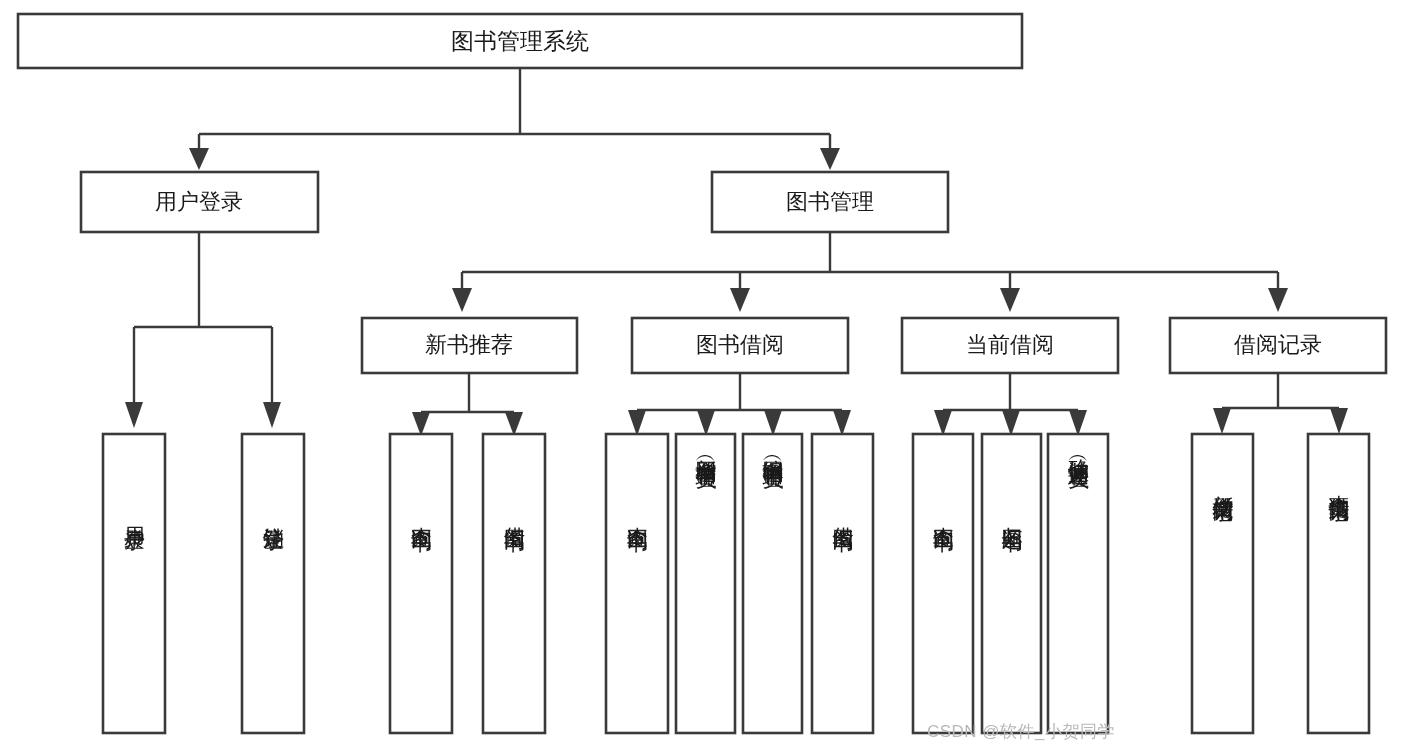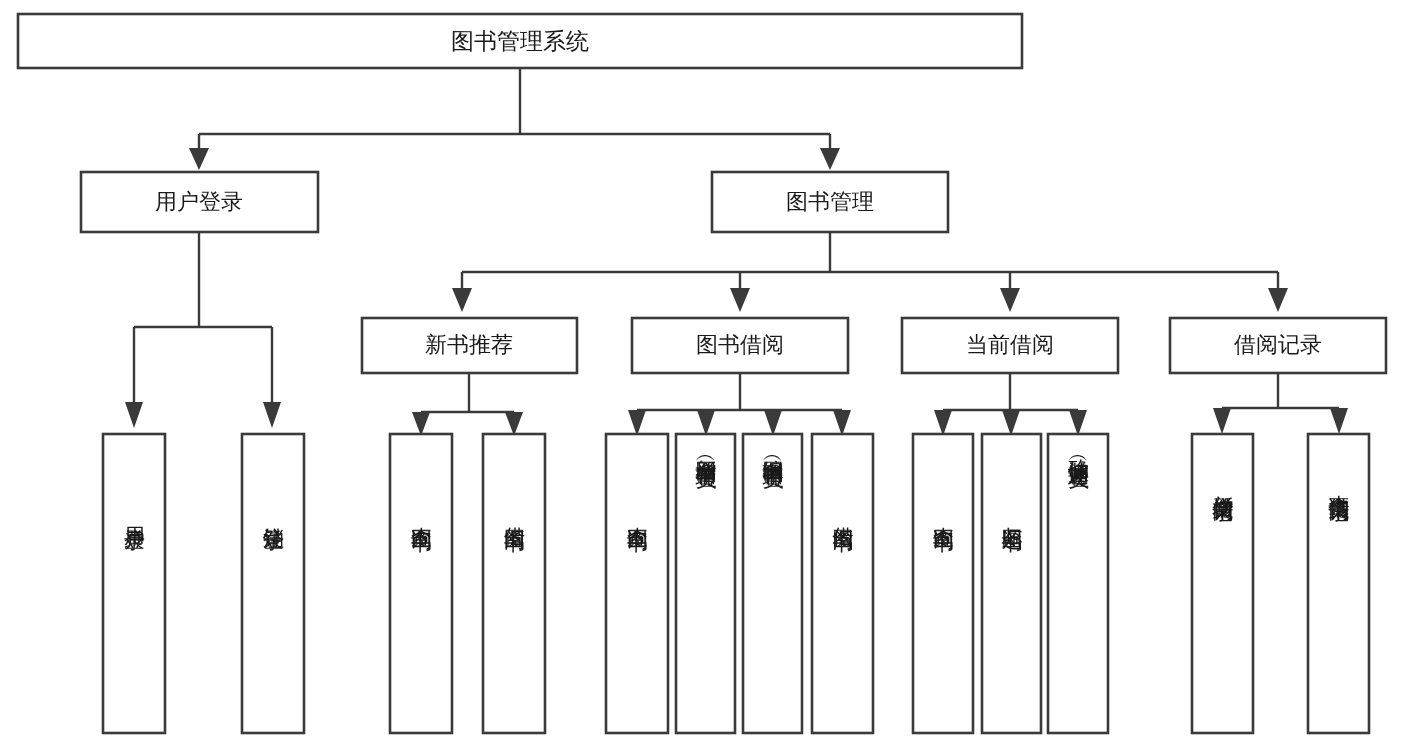--- a/index.html
+++ b/index.html
@@ -247,14 +247,15 @@
   </div>
 
   <div class="vlabel-wrap" style="left:1192px; top:434px; width:61px; height:299px;">
     <span class="vlabel" style="margin-top:44px;">新增借阅记录</span>
   </div>
 
   <div class="vlabel-wrap" style="left:1308px; top:434px; width:61px; height:299px;">
     <span class="vlabel" style="margin-top:44px;">查询借阅记录</span>
   </div>
 
+  <div class="watermark">CSDN @软件_小贺同学</div>
 
 </div>
 
 </body></html>

